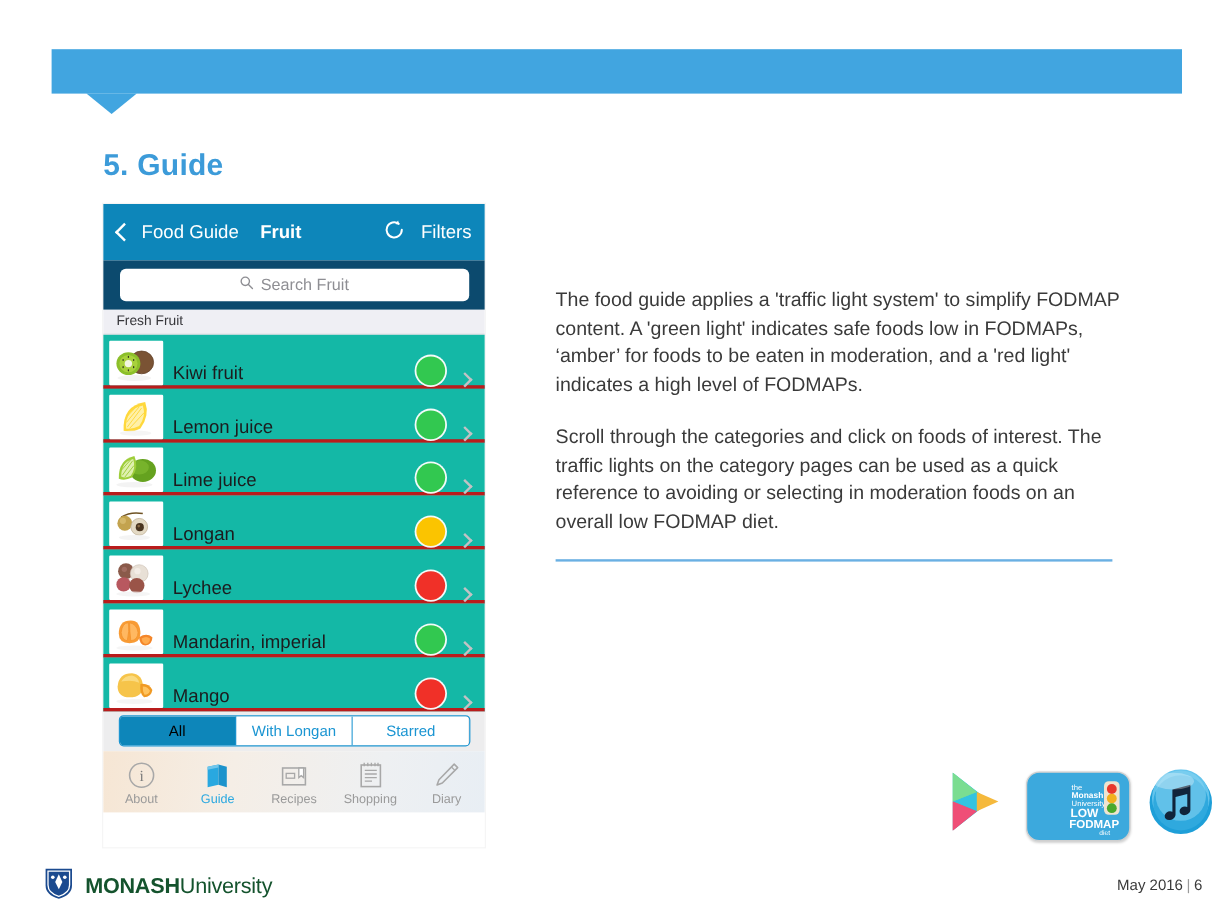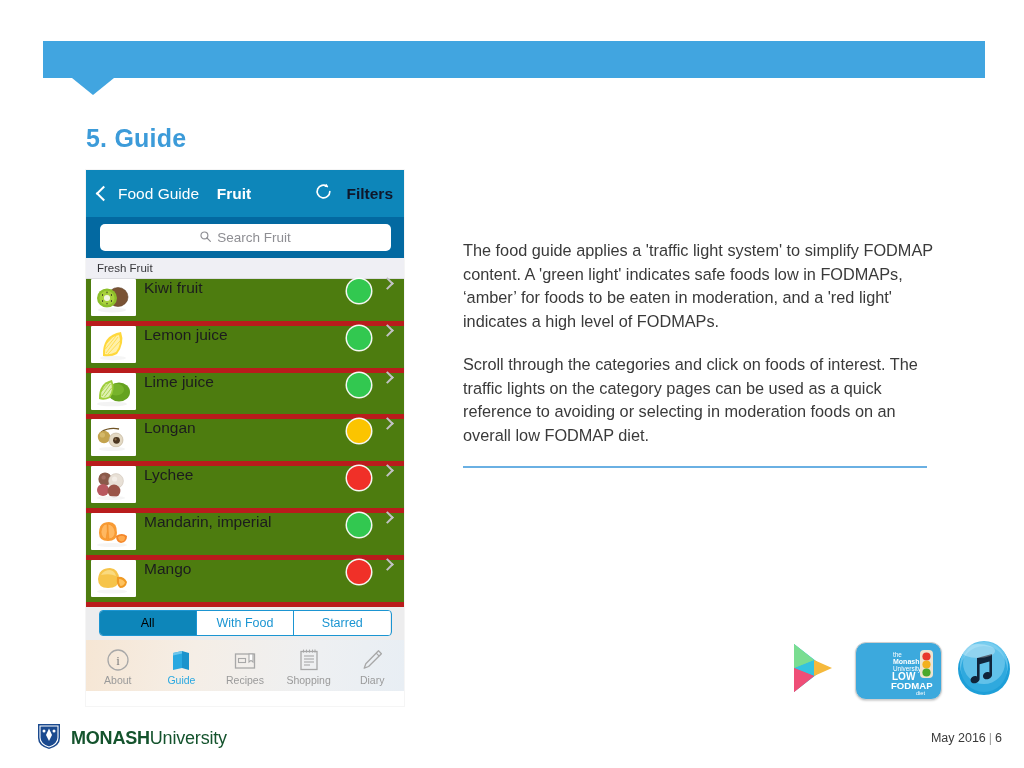--- a/index.html
+++ b/index.html
@@ -25,38 +25,38 @@
     box-shadow:0 0 0 1px rgba(0,0,0,0.04);overflow:hidden;}
 
   .navbar{position:relative;height:47px;background:#0d86ba;display:flex;align-items:center;}
   .nav-back{display:flex;align-items:center;margin-left:12px;color:#ffffff;font-size:15.5px;}
   .chev-back{display:inline-block;width:9px;height:9px;border-left:2.6px solid #fff;
     border-bottom:2.6px solid #fff;transform:rotate(45deg);margin-right:9px;margin-top:-1px;}
   .nav-title{position:absolute;left:0;right:0;text-align:center;color:#ffffff;font-size:15.5px;
     font-weight:bold;pointer-events:none;margin-left:-22px;}
   .nav-right{margin-left:auto;display:flex;align-items:center;margin-right:11px;}
   .nav-refresh{margin-right:13px;display:block;}
-  .nav-filters{color:#0f172a;font-size:15.5px;font-weight:bold;}
-
-  .searchwrap{position:relative;height:41px;background:#0369a1;display:flex;align-items:center;
+  .nav-filters{color:#ffffff;font-size:15.5px;}
+
+  .searchwrap{position:relative;height:41px;background:#0c4a6e;display:flex;align-items:center;
     justify-content:center;}
   .ghost{position:absolute;left:0;right:0;top:13px;text-align:center;color:#c7c3bd;
     font-size:13px;letter-spacing:2px;font-weight:bold;}
   .searchbox{position:relative;width:291px;height:27px;background:#ffffff;border-radius:5px;
     display:flex;align-items:center;justify-content:center;}
   .search-inner{display:flex;align-items:center;}
   .search-ico{margin-right:5px;display:block;}
   .search-ph{color:#8e8e93;font-size:13.5px;}
 
   .sectionhdr{height:20px;background:#efeff4;border-bottom:1px solid #dcdce1;
     display:flex;align-items:center;padding-left:11px;color:#36363a;font-size:11.5px;
     font-weight:normal;}
 
-  .row{height:41.8px;display:flex;align-items:flex-start;border-bottom:5px solid #b91c1c;
-    background:#4d7c0f;padding-left:5px;}
+  .row{height:41.8px;display:flex;align-items:flex-end;border-bottom:3px solid #b91c1c;
+    background:#14b8a6;padding-left:5px;}
   .thumb{width:45px;height:37px;flex:0 0 45px;border-radius:1px;position:relative;overflow:hidden;
     background:#ffffff;}
   .thumb svg{position:absolute;left:0;top:0;}
   .rowlabel{margin-left:8px;font-size:15.5px;color:#1c1c1e;flex:1;}
   .light{width:24px;height:24px;border-radius:50%;flex:0 0 24px;
     box-shadow:0 0 0 1.5px rgba(255,255,255,0.95),0 0 2px rgba(0,0,0,0.25);}
   .chev-row{width:7px;height:7px;border-top:2px solid #c2c2c4;border-right:2px solid #c2c2c4;
     transform:rotate(45deg);margin:0 12px 0 12px;flex:0 0 7px;}
 
   .segwrap{height:33px;background:#ededee;display:flex;align-items:center;justify-content:center;}
@@ -274,21 +274,21 @@
         <div class="light" style="background:#f03028"></div>
         <div class="chev-row"></div>
       </div>
 
 
     </div>
 
     <div class="segwrap">
       <div class="seg">
         <div class="on">All</div>
-        <div>With Food</div>
+        <div>With Longan</div>
         <div>Starred</div>
       </div>
     </div>
 
     <div class="tabbar">
       <div class="tab">
         <span class="tabicon">
           <svg width="24" height="24" viewBox="0 0 24 24">
             <circle cx="12" cy="12" r="10" fill="none" stroke="#a8a8a8" stroke-width="1.3"></circle>
             <text x="12" y="17" font-size="13" font-family="Liberation Serif, serif" fill="#7d7d7d" text-anchor="middle">i</text>

